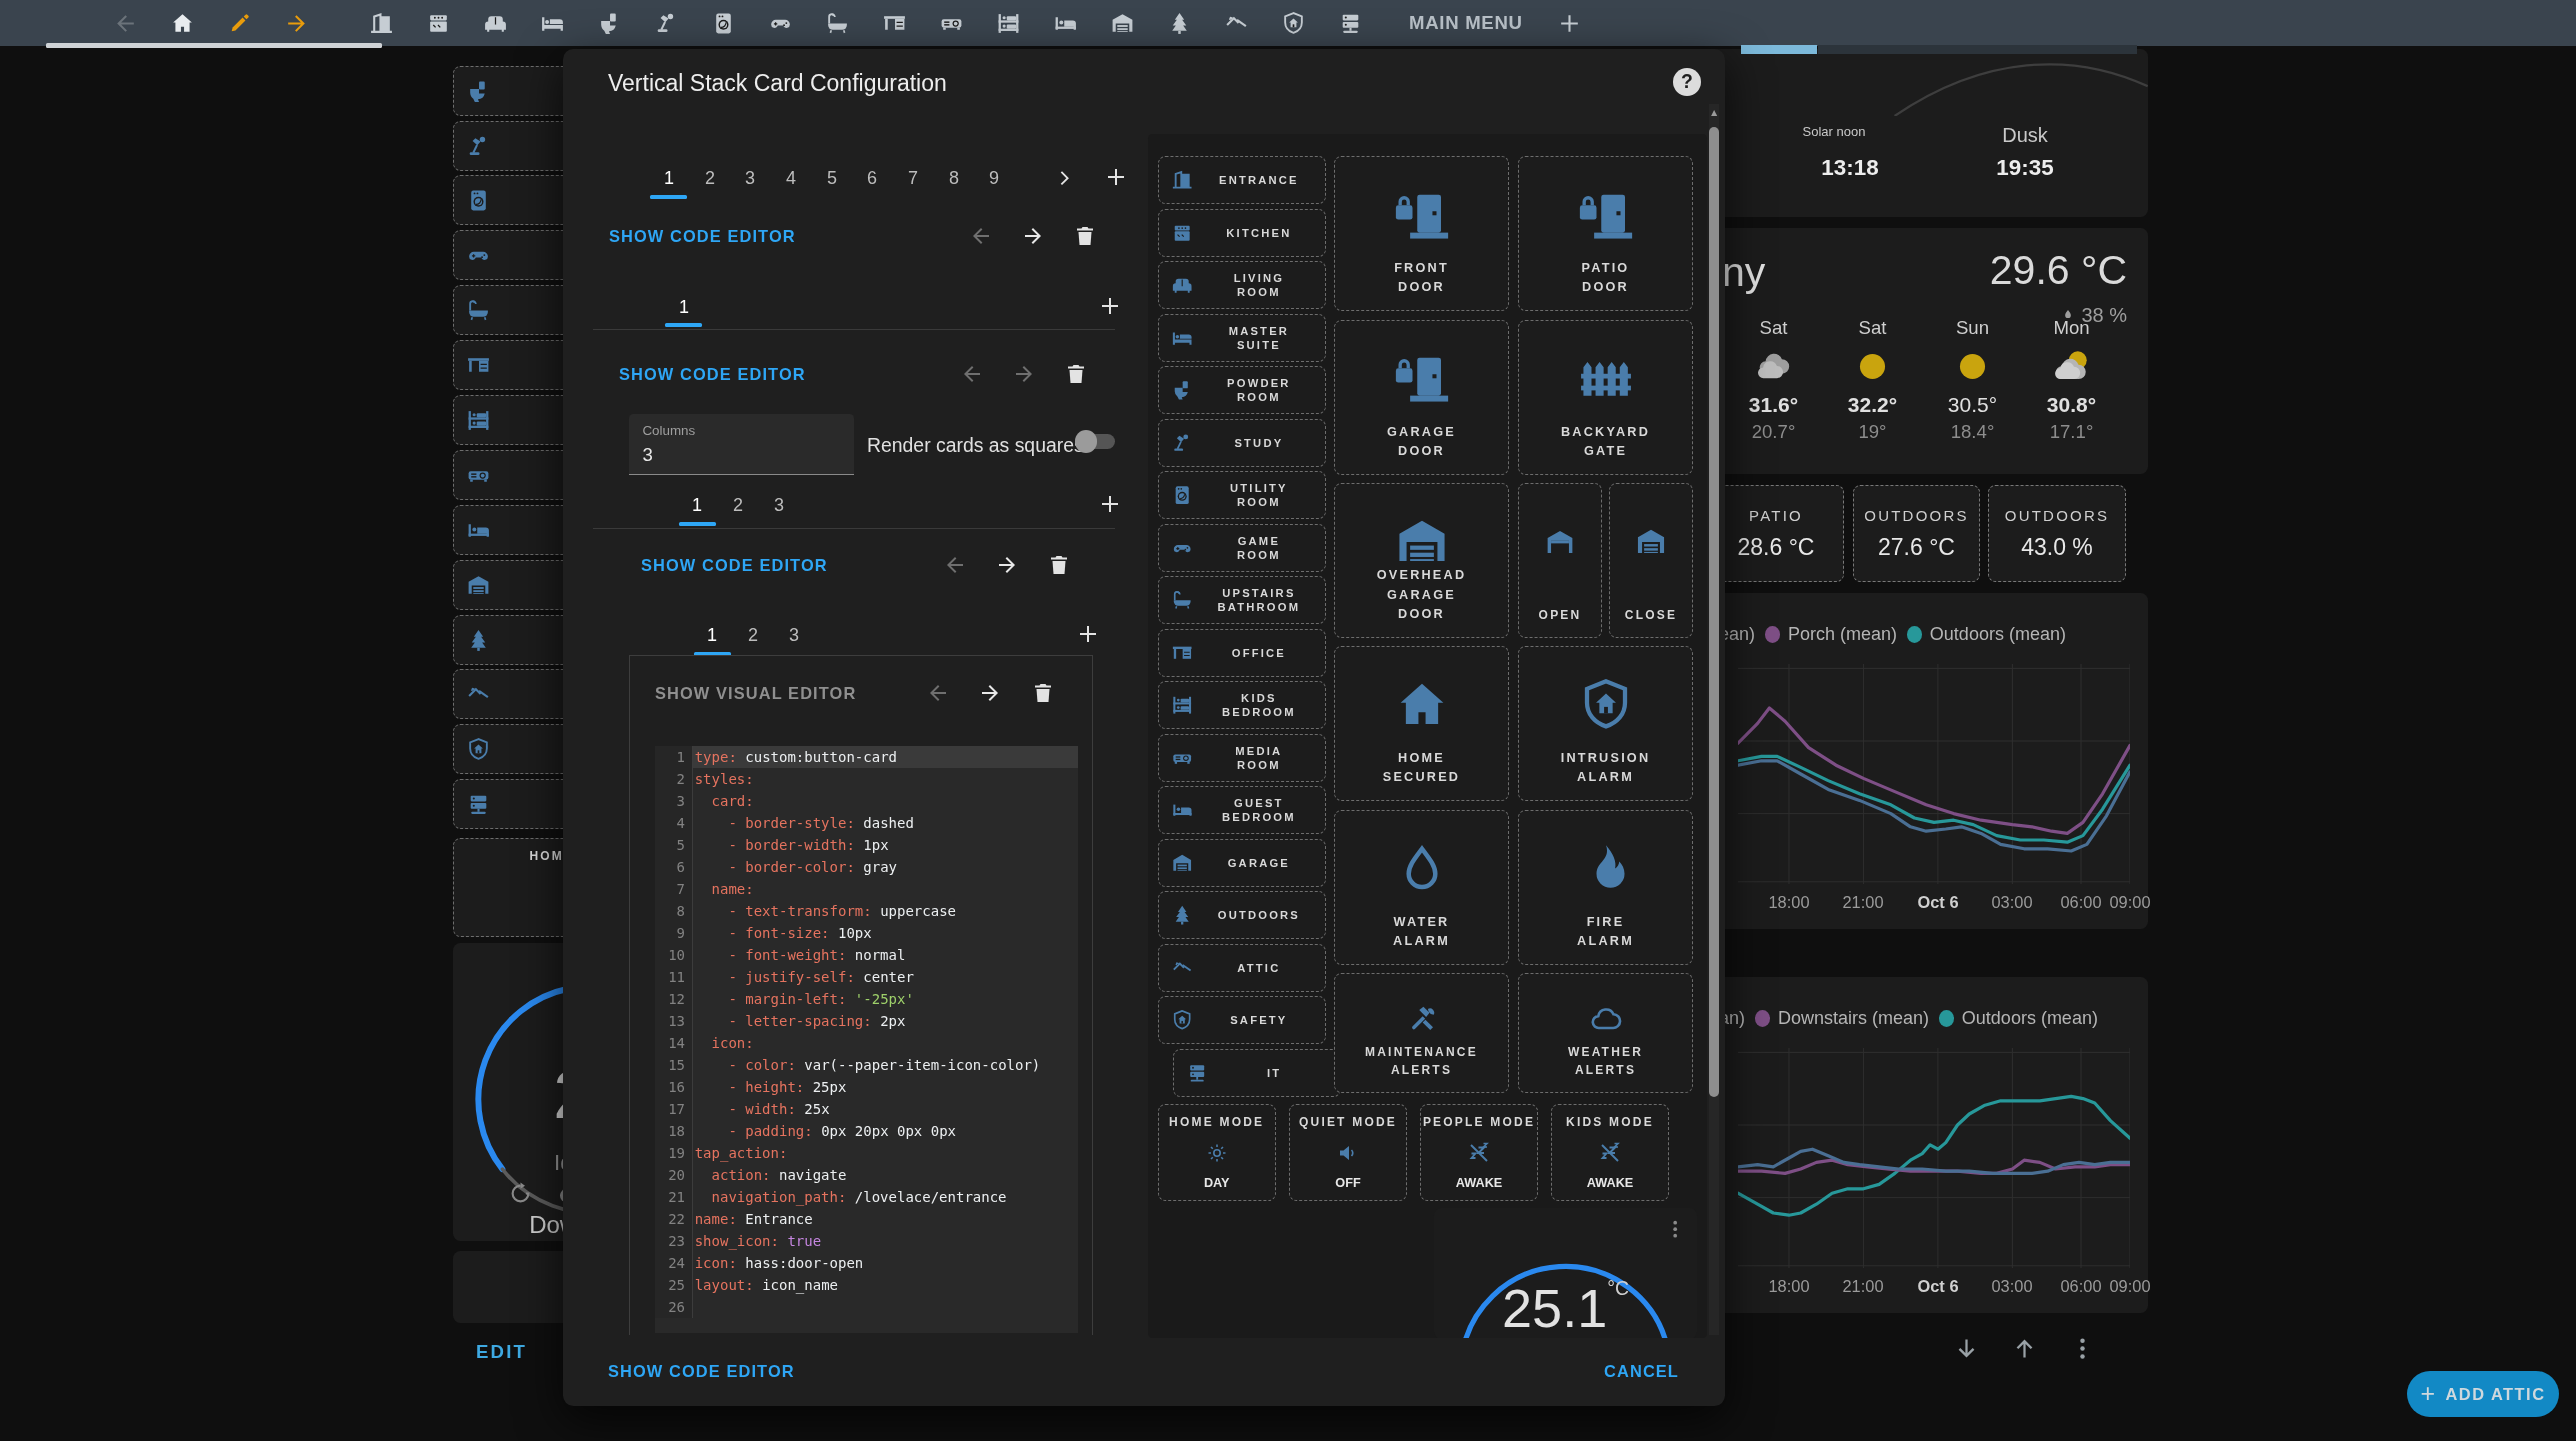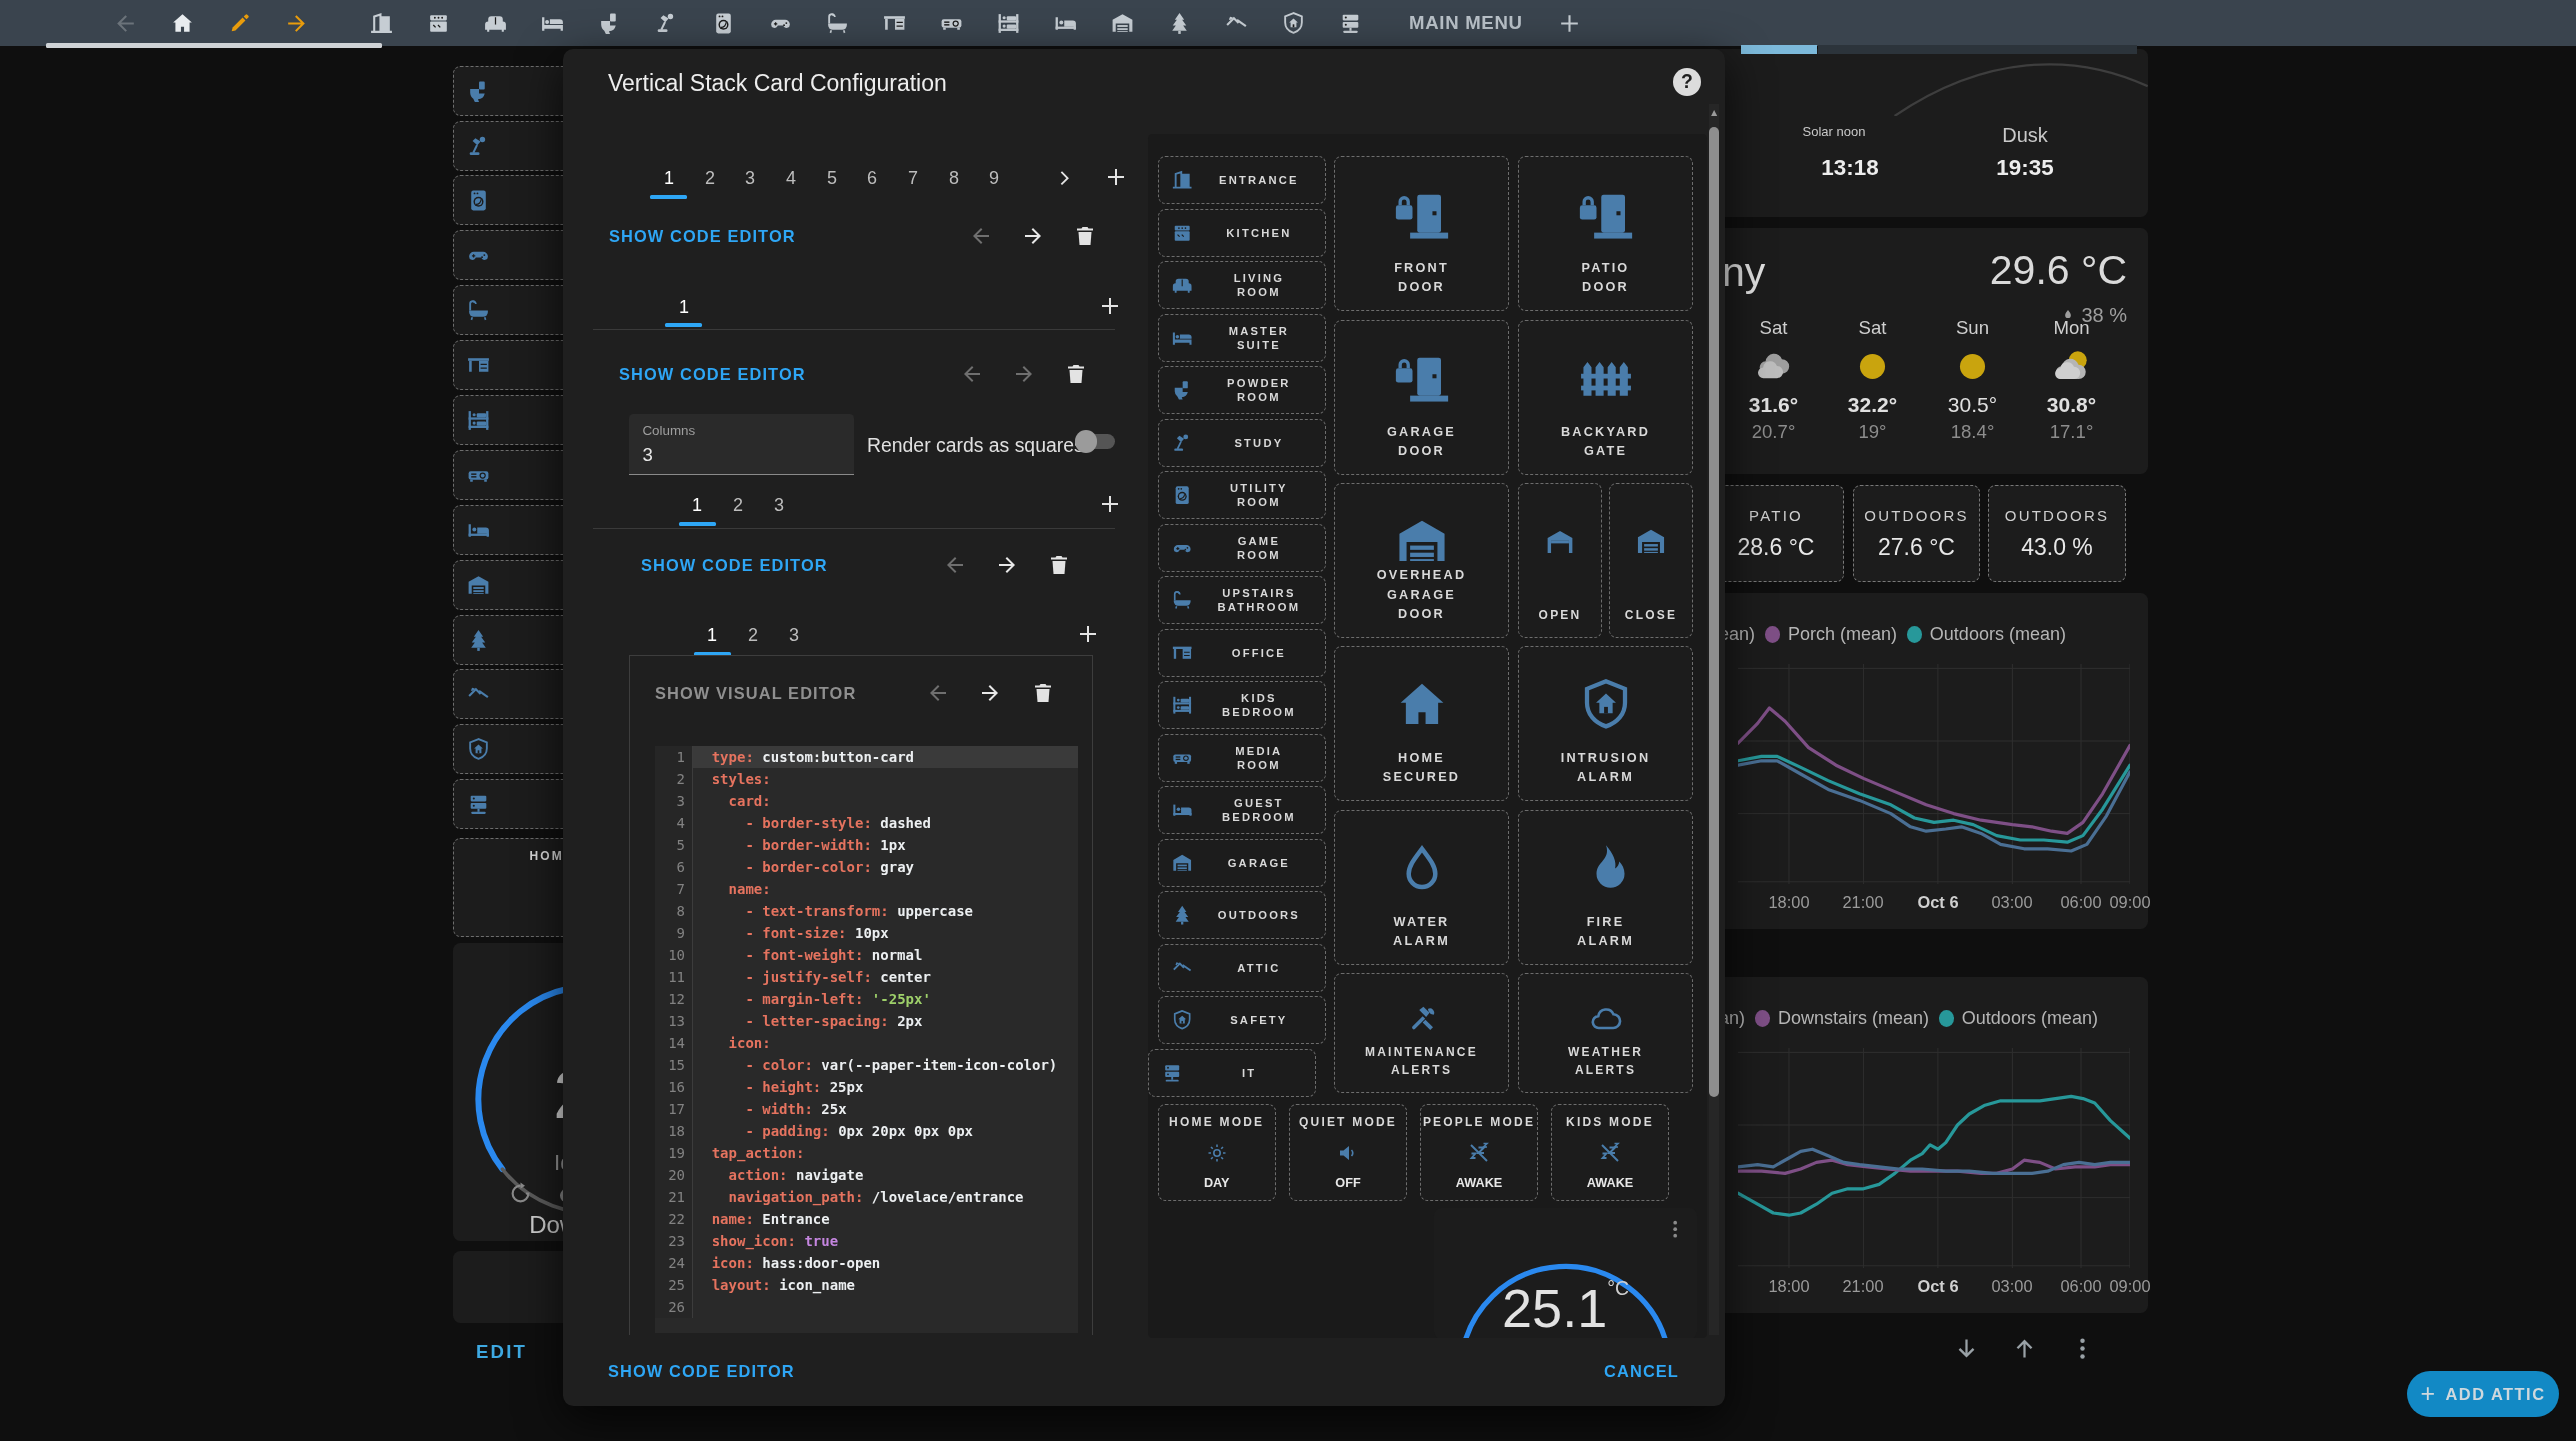--- a/index.html
+++ b/index.html
@@ -49,21 +49,21 @@
   #sq-toggle{left:515px;top:385px;width:37px;height:15px;background:#555;border-radius:7.5px;}
   #sq-knob{left:-3px;top:-3.7px;width:22.4px;height:22.4px;background:#9b9b9b;border-radius:50%;position:absolute;}
   #nest-box{left:66px;top:606px;width:462px;height:679px;border:0.7px solid #3d3d3d;border-bottom:none;}
 
   
   #code{left:92px;top:697px;width:423px;height:587px;background:#292929;font-family:"DejaVu Sans Mono",monospace;
         font-size:14px;line-height:22px;overflow:hidden;}
   .cl{display:flex;white-space:pre;}
   .cl .gut{width:30px;min-width:30px;text-align:right;padding-right:6.7px;color:#828282;background:#262626;border-right:0.7px solid #3c3c3c;}
   .cl.hl .body{background:#3a3a3a;}
-  .cl .body{flex:1;padding-left:19px;font-weight:bold;}
+  .cl .body{flex:1;padding-left:2px;}
   .tk-k{color:#e5735f;} .tk-v{color:#eceff1;} .tk-s{color:#9ed06a;} .tk-b{color:#c586e0;margin-top:44px;}
 
   
   #preview{left:585px;top:85px;width:559px;height:1204px;background:#1a1a1a;border-radius:4.5px;overflow:hidden;}
   .modecard{background:#1c1c1c;border:1.5px dashed #6d6d6d;border-radius:7.5px;}
   .modecard .mt{position:absolute;top:10.4px;width:100%;text-align:center;font-size:12px;font-weight:bold;letter-spacing:2.2px;color:#d9d9d9;}
   .modecard .mi{position:absolute;left:50%;top:50%;transform:translate(-50%,-50%);color:#4a7dab;}
   .modecard .ms{position:absolute;bottom:10.4px;width:100%;text-align:center;font-size:12.7px;font-weight:bold;color:#e8e8e8;}
   .gaugecard{background:#1c1c1c;border-radius:7.5px;overflow:hidden;}
   .gval{position:absolute;left:0;top:69px;width:100%;text-align:center;font-size:54px;color:#e2e2e2;}
@@ -985,21 +985,21 @@
         <div class="chip abs" style="left:9.7px;top:862px;width:166px;height:46px">
           <span class="cic">
             <svg class="ic" viewBox="0 0 24 24" width="22.4" height="22.4">
               <path d="M12 2 4 5.2V11c0 4.8 3.2 8.4 8 10 4.8-1.6 8-5.2 8-10V5.2z" fill="none" stroke="currentColor" stroke-width="1.8"></path>
               <path d="M12 7.2 7.8 11h1.4v4.5h5.6V11h1.4z"></path>
               <rect x="11.2" y="12.8" width="1.6" height="2.7" fill="#1c1c1c"></rect>
             </svg>
           </span>
           <span class="clbl" style="font-size:11.2px">SAFETY</span>
         </div>
-        <div class="chip abs" style="left:0;top:915px;width:166px;height:46px">
+        <div class="chip abs" style="left:25px;top:915px;width:166px;height:46px">
           <span class="cic">
             <svg class="ic" viewBox="0 0 24 24" width="22.4" height="22.4">
               <rect x="4.5" y="3.5" width="15" height="5.5" rx="1"></rect>
               <rect x="4.5" y="10.5" width="15" height="5.5" rx="1"></rect>
               <circle cx="7.5" cy="6.2" r="1" fill="#1c1c1c"></circle>
               <circle cx="7.5" cy="13.2" r="1" fill="#1c1c1c"></circle>
               <rect x="11" y="16" width="2" height="3"></rect>
               <rect x="5" y="19" width="14" height="2" rx="1"></rect>
             </svg>
           </span>

